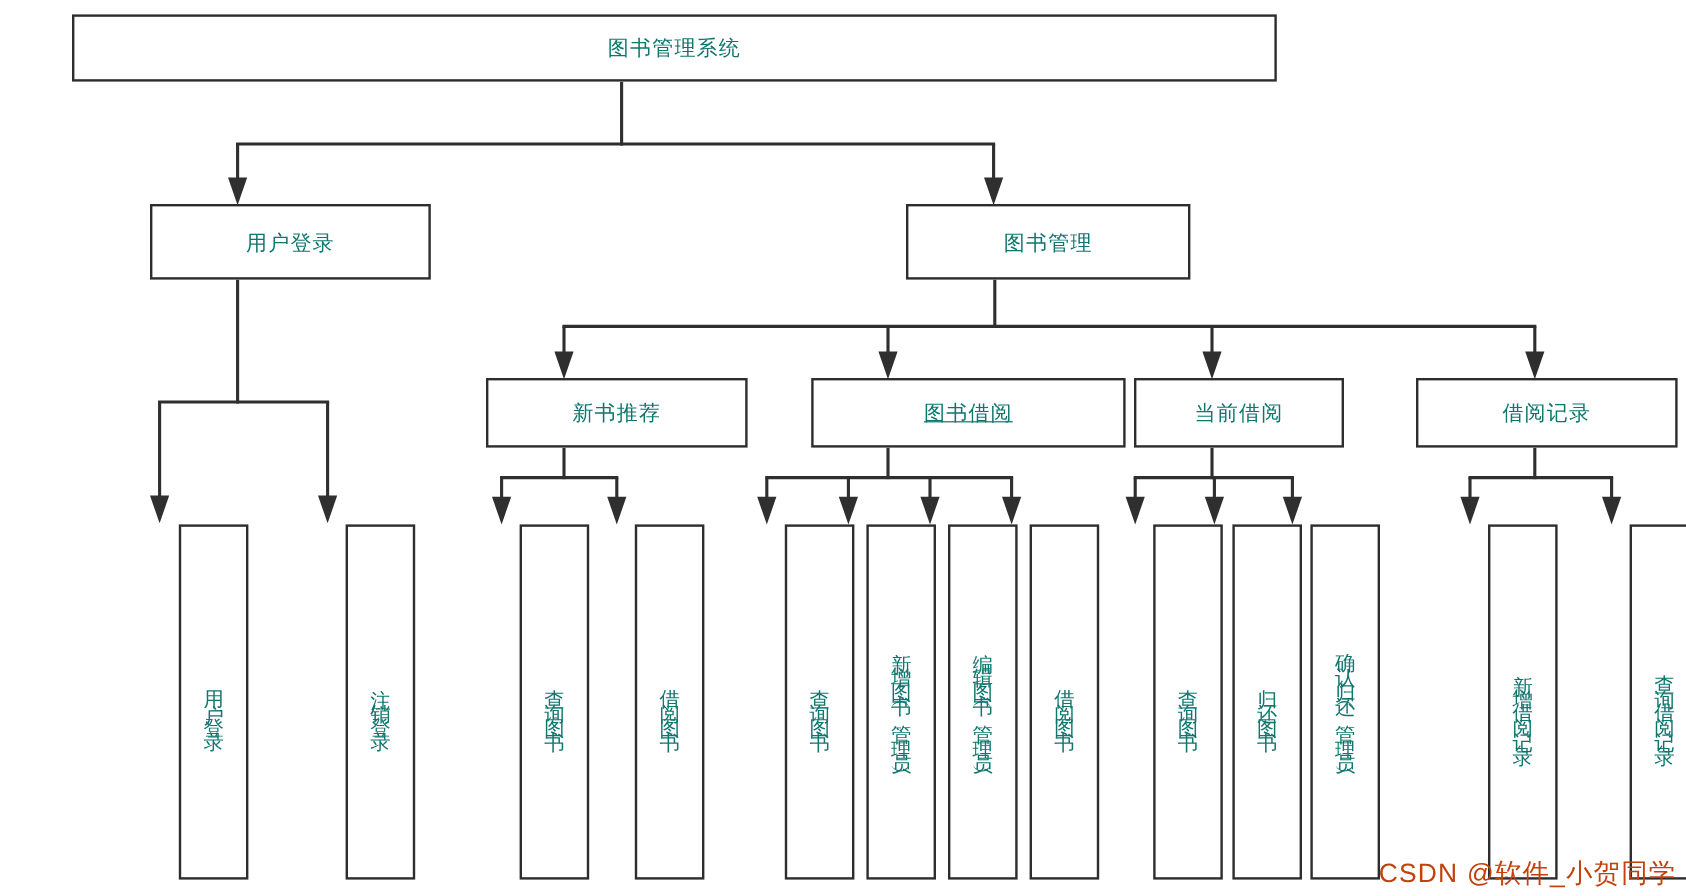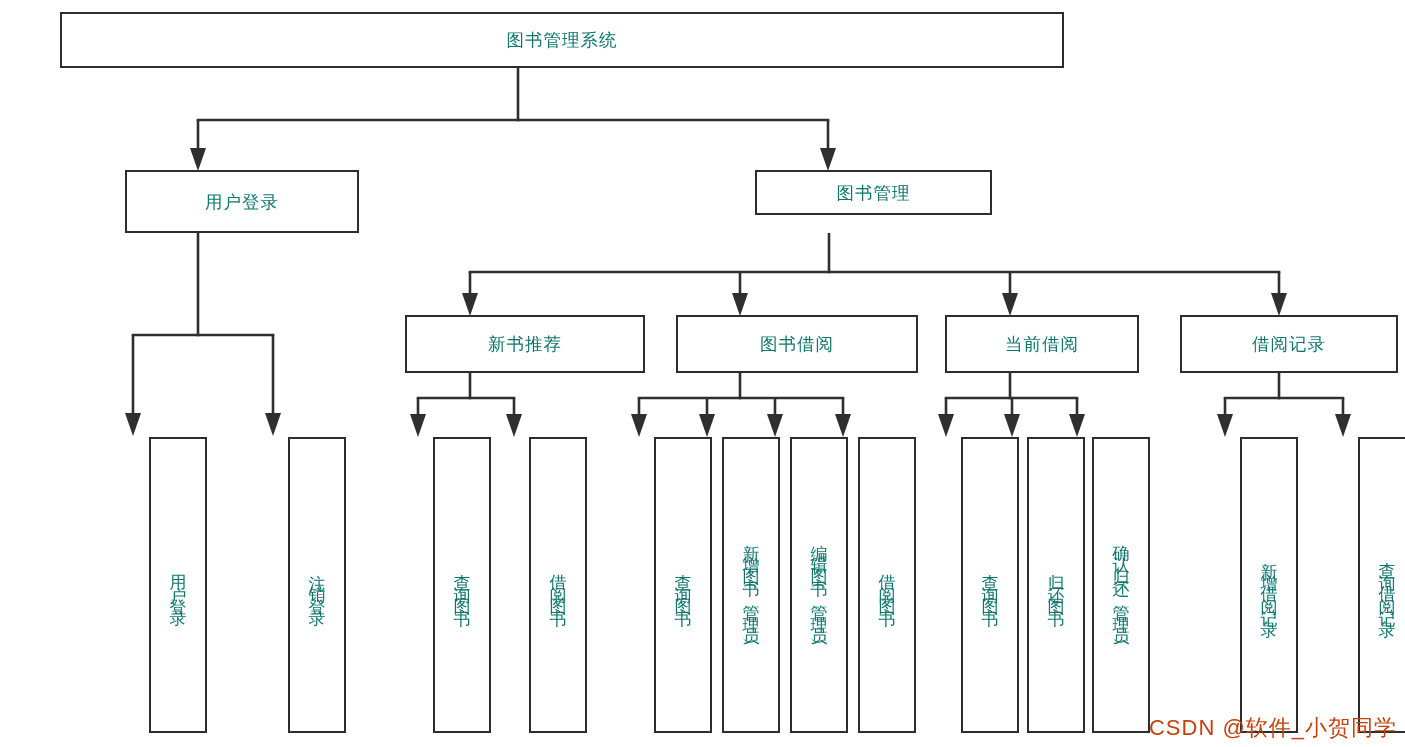--- a/index.html
+++ b/index.html
@@ -137,31 +137,31 @@
     </g>
   </svg>
 
   <div class="box hbox" style="left:16px; top:12px; width:1004px; height:56px;">
     <span>图书管理系统</span>
   </div>
 
   <div class="box hbox" style="left:81px; top:170px; width:234px; height:63px;">
     <span>用户登录</span>
   </div>
-  <div class="box hbox" style="left:711px; top:170px; width:237px; height:45px;">
+  <div class="box hbox" style="left:711px; top:170px; width:237px; height:63px;">
     <span>图书管理</span>
   </div>
 
-  <div class="box hbox" style="left:361px; top:315px; width:240px; height:58px;">
+  <div class="box hbox" style="left:361px; top:315px; width:218px; height:58px;">
     <span>新书推荐</span>
   </div>
-  <div class="box hbox" style="left:632px; top:315px; width:242px; height:58px;">
+  <div class="box hbox" style="left:632px; top:315px; width:262px; height:58px;text-decoration:underline;">
     <span>图书借阅</span>
   </div>
-  <div class="box hbox" style="left:901px; top:315px; width:194px; height:58px;">
+  <div class="box hbox" style="left:901px; top:315px; width:175px; height:58px;">
     <span>当前借阅</span>
   </div>
   <div class="box hbox" style="left:1136px; top:315px; width:218px; height:58px;">
     <span>借阅记录</span>
   </div>
 
   <div class="box vbox" style="left:105px; top:437px; width:58px; height:296px;">
     <span>用户登录</span>
   </div>
   <div class="box vbox" style="left:244px; top:437px; width:58px; height:296px;">

